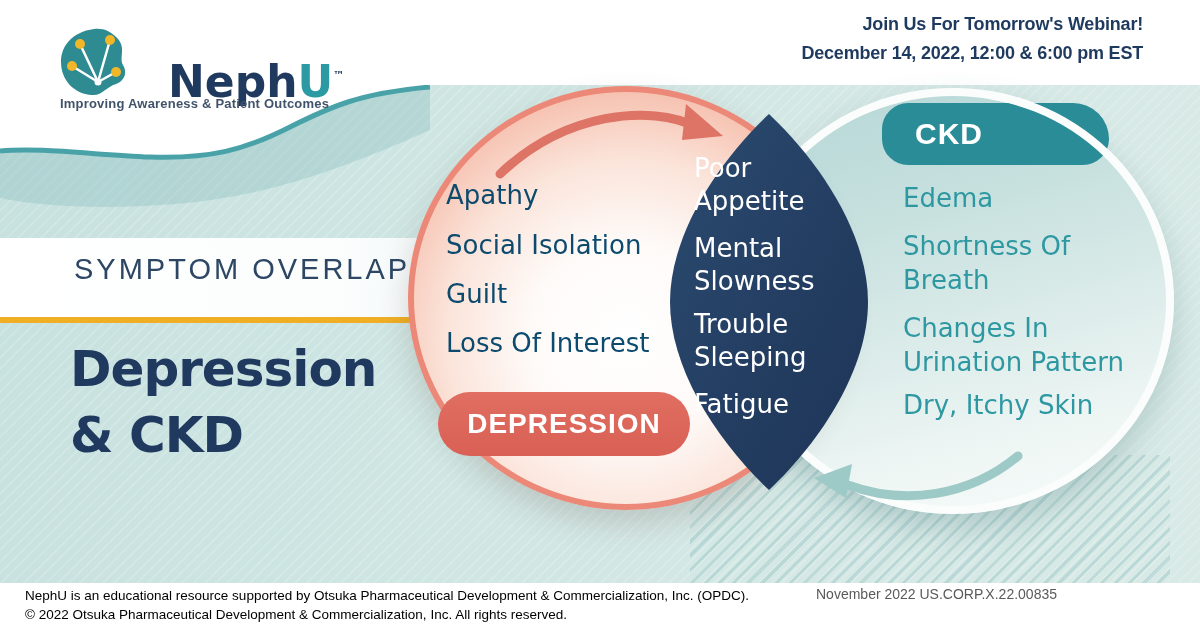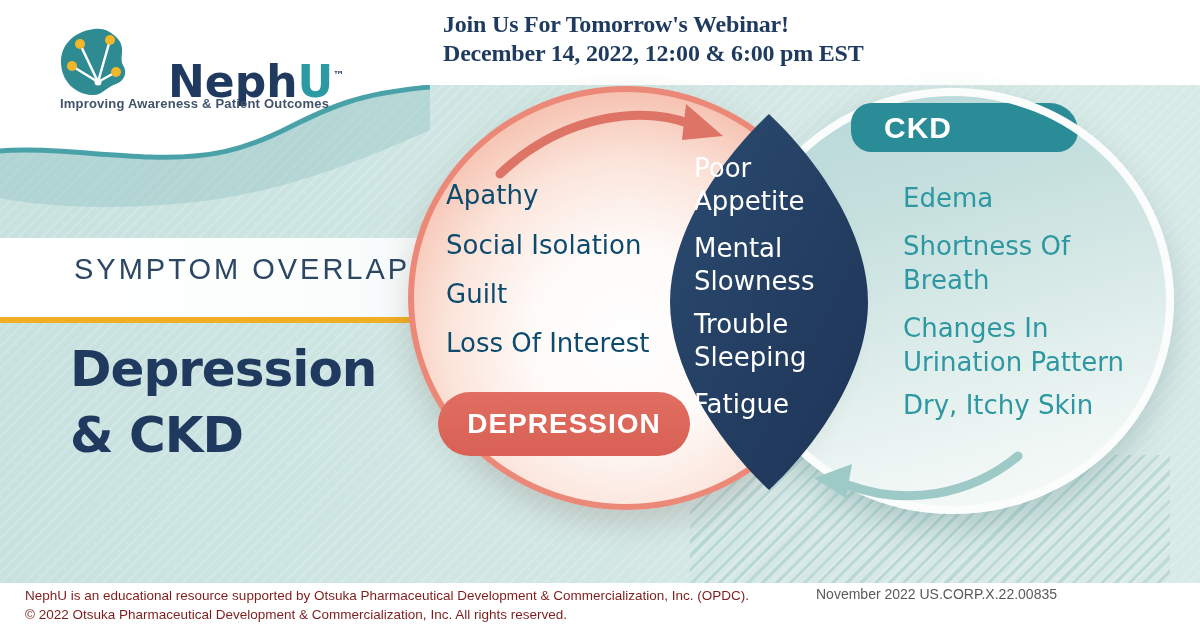--- a/index.html
+++ b/index.html
@@ -10,22 +10,22 @@
   .teal-panel { position:absolute; left:0; top:85px; width:1200px; height:498px; z-index:0;
     background:linear-gradient(100deg,#c7e1df 0%,#cfe6e3 40%,#d5e8e5 70%,#d8eae6 100%); }
   .teal-panel::after { content:""; position:absolute; inset:0;
     background:repeating-linear-gradient(135deg, rgba(255,255,255,.28) 0 2px, rgba(255,255,255,0) 2px 8px);
     opacity:.55; }
   .stripes-br { position:absolute; left:690px; top:455px; width:480px; height:128px; z-index:2;
     background:repeating-linear-gradient(135deg, rgba(84,158,162,.22) 0 3px, rgba(84,158,162,0) 3px 10px); }
   .wave-svg { position:absolute; left:0; top:85px; z-index:1; }
 
   
-  .webinar { position:absolute; left:443px; top:10px; width:700px; text-align:left; z-index:2;
-    color:#1e3a5e; font-weight:bold; font-size:24px; line-height:29px; letter-spacing:-.2px;font-family:Liberation Serif, serif; }
+  .webinar { position:absolute; left:443px; top:10px; width:700px; text-align:right; z-index:2;
+    color:#1e3a5e; font-weight:bold; font-size:18px; line-height:29px; letter-spacing:-.2px; }
 
   
   .logo { position:absolute; left:58px; top:24px; width:330px; height:90px; z-index:2; }
   .logo-mark { position:absolute; left:0; top:2px; }
   .logo-word { position:absolute; left:85px; top:30px; font-family:"DejaVu Sans", sans-serif;
     font-weight:bold; font-size:44px; line-height:44px; }
   .logo-word .np { color:#1f3a5e;margin-left:25px; } .logo-word .u { color:#2b9aa2; }
   .logo-word .tm { font-size:11px; color:#1f3a5e; vertical-align:18px; font-weight:bold; }
   .logo-tagline { position:absolute; left:2px; top:72px; font-size:13px; letter-spacing:.2px;
     color:#41536a; font-weight:bold; white-space:nowrap; }
@@ -60,30 +60,30 @@
 
   .sym-left { position:absolute; left:446px; z-index:7; color:#0c4a6e; white-space:nowrap;
     font-family:"DejaVu Sans", sans-serif; font-size:26px; line-height:33px; }
   .sym-right { position:absolute; left:903px; z-index:7; color:#2e98a2;
     font-family:"DejaVu Sans", sans-serif; font-size:26px; line-height:34px; }
 
   .depression-pill { position:absolute; left:438px; top:392px; width:252px; height:64px; z-index:7;
     border-radius:34px; background:linear-gradient(180deg,#e06e61,#d96054);
     display:flex; align-items:center; justify-content:center;
     color:#ffffff; font-weight:bold; font-size:28px; letter-spacing:1px; }
-  .ckd-pill { position:absolute; left:851px; top:103px; width:227px; height:49px; z-index:7;
+  .ckd-pill { position:absolute; left:882px; top:103px; width:227px; height:62px; z-index:7;
     border-radius:32px 44px 32px 32px; background:#2a8c96;
     display:flex; align-items:center; padding-left:33px;
     color:#ffffff; font-weight:bold; font-size:30px; letter-spacing:1px; }
 
   .arrow-salmon { position:absolute; left:455px; top:92px; z-index:6; }
   .arrow-teal   { position:absolute; left:800px; top:436px; z-index:6; }
 
   
-  .footer-left { position:absolute; left:25px; top:586px; font-size:13.5px; line-height:19px; color:#7f1d1d; z-index:2; }
+  .footer-left { position:absolute; left:25px; top:586px; font-size:13.5px; line-height:19px; color:#000000; z-index:2; }
   .footer-right { position:absolute; left:816px; top:586px; font-size:14px; color:#5a5a5a; z-index:2; }
 </style>
 </head>
 <body>
 
 <div class="page">
 
   <div class="teal-panel"></div>
   <svg class="wave-svg" width="430" height="170" viewBox="0 0 430 170">
     <path d="M0,66 C40,62 95,70 150,72 C210,74 245,65 290,42 C330,22 360,8 430,2 L430,45 C340,85 265,112 175,119 C100,125 40,121 0,113 Z" fill="rgba(140,192,192,0.38)"></path>

